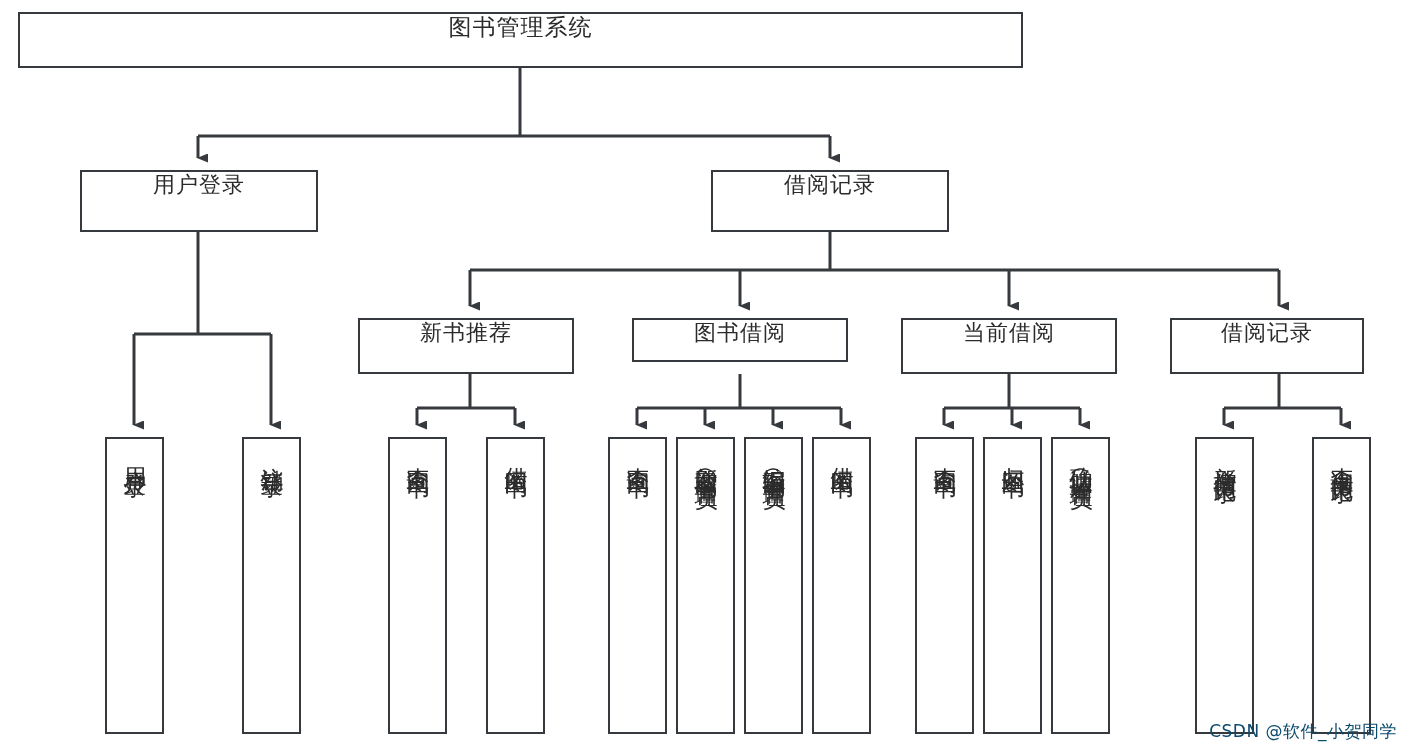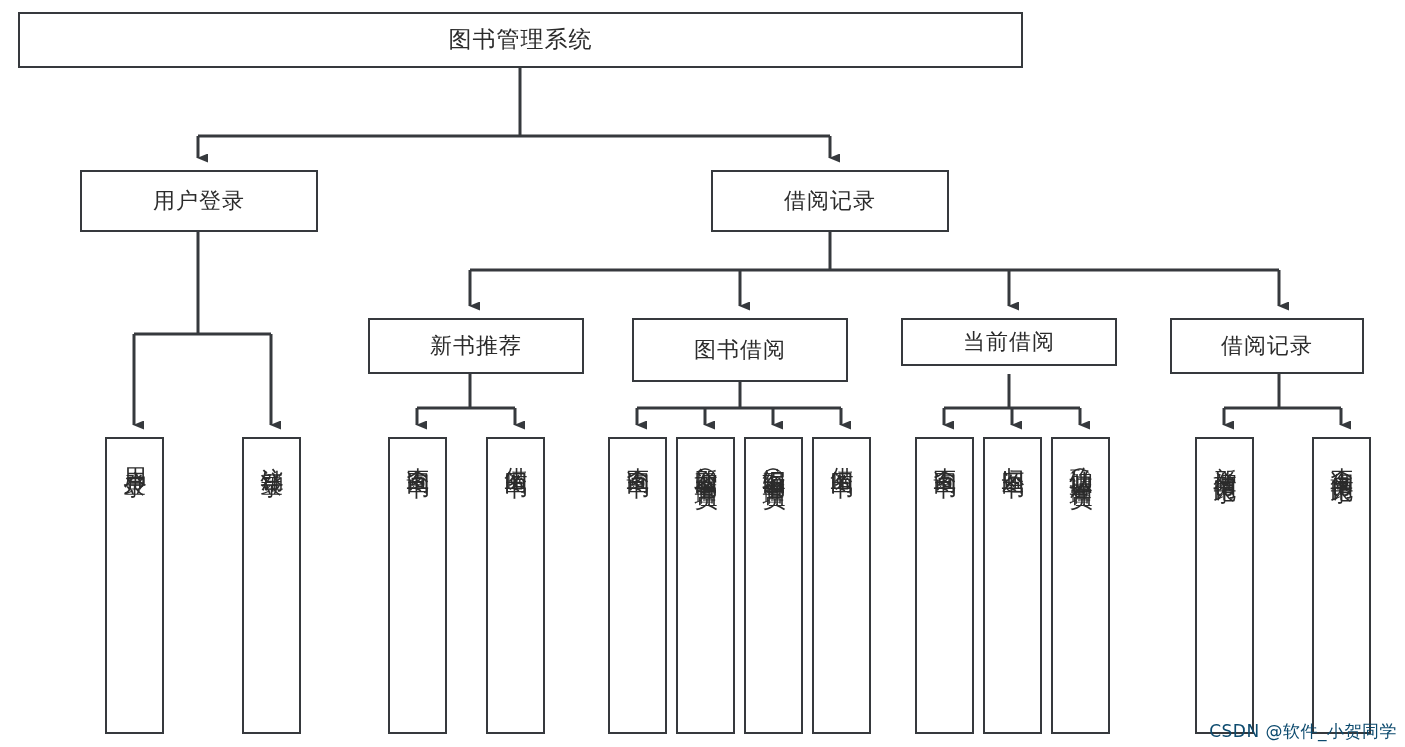--- a/index.html
+++ b/index.html
@@ -26,21 +26,20 @@
     width: 1405px;
     height: 747px;
   }
   
   .node {
     position: absolute;
     box-sizing: border-box;
     background: #ffffff;
     border: 2px solid #36393d;
     display: flex;
-    align-items: center;
     justify-content: center;
     z-index: 2;
   }
   .node .label {
     color: #2b2b2b;
     font-size: 22px;
     line-height: 1.18;
     letter-spacing: 1px;
     white-space: nowrap;
     text-align: center;
@@ -135,27 +134,27 @@
     <span class="label">图书管理系统</span>
   </div>
 
   <div class="node" style="left:80px; top:170px; width:238px; height:62px;">
     <span class="label">用户登录</span>
   </div>
   <div class="node" style="left:711px; top:170px; width:238px; height:62px;">
     <span class="label">借阅记录</span>
   </div>
 
-  <div class="node" style="left:368px; top:318px; width:216px; height:56px;">
+  <div class="node" style="left:358px; top:318px; width:216px; height:56px;">
     <span class="label">新书推荐</span>
   </div>
-  <div class="node" style="left:632px; top:318px; width:216px; height:64px;">
+  <div class="node" style="left:632px; top:318px; width:216px; height:44px;">
     <span class="label">图书借阅</span>
   </div>
-  <div class="node" style="left:901px; top:318px; width:216px; height:48px;">
+  <div class="node" style="left:901px; top:318px; width:216px; height:56px;">
     <span class="label">当前借阅</span>
   </div>
   <div class="node" style="left:1170px; top:318px; width:194px; height:56px;">
     <span class="label">借阅记录</span>
   </div>
 
   <div class="node leaf" style="left:105px; top:437px; width:59px; height:297px;">
     <span class="label">用户登录</span>
   </div>
   <div class="node leaf" style="left:242px; top:437px; width:59px; height:297px;">

